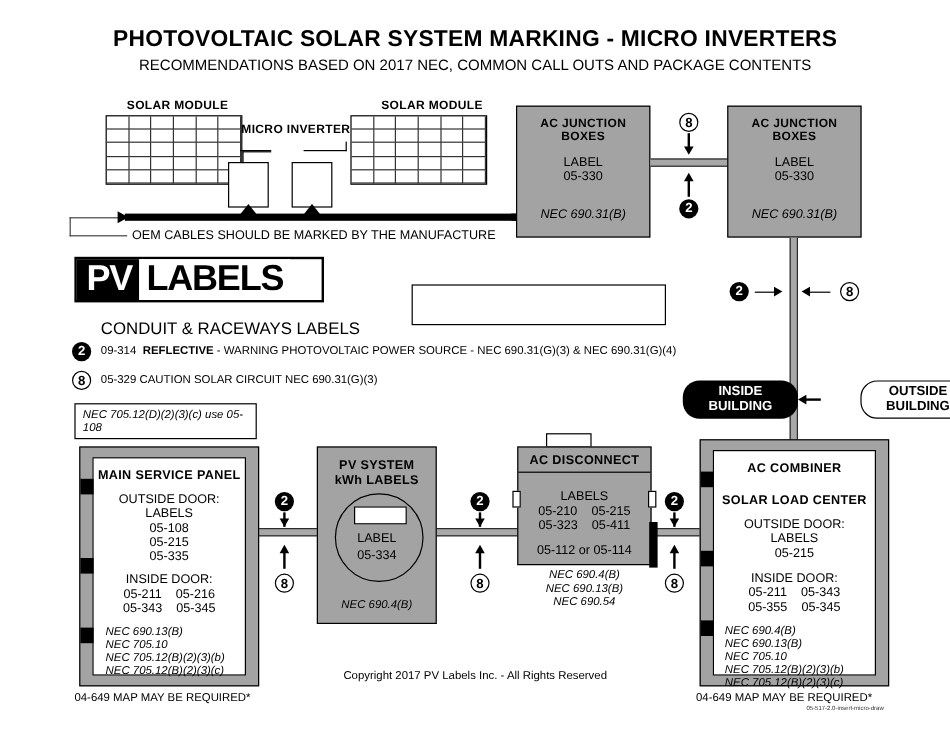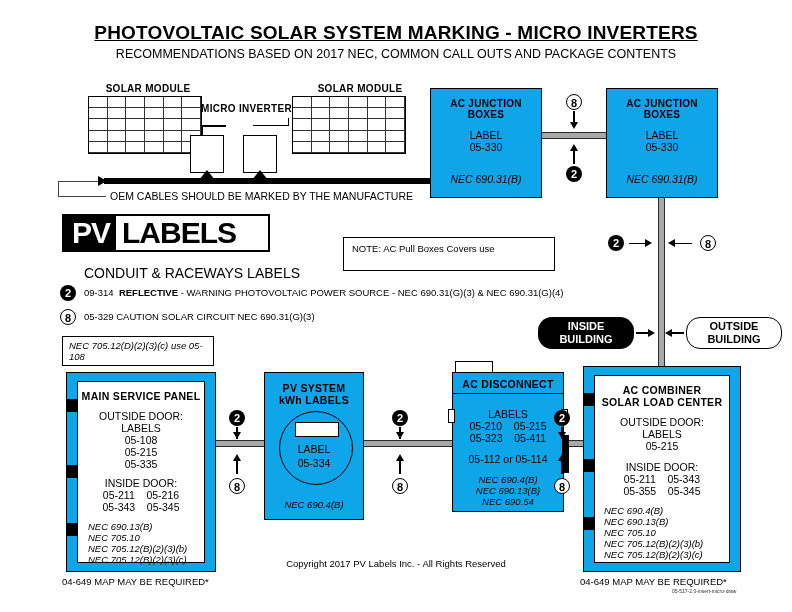--- a/index.html
+++ b/index.html
@@ -1,24 +1,24 @@
 <!DOCTYPE html>
 <html><head>
 <meta charset="utf-8">
 <style>
   html,body{margin:0;padding:0;background:#fff;}
   body{width:792px;height:612px;position:relative;overflow:hidden;
        font-family:"Liberation Sans",sans-serif;color:#000;}
   .abs{position:absolute;}
   
   #title{left:0;top:22px;width:792px;text-align:center;font-size:19px;
-         font-weight:bold;letter-spacing:.2px;text-decoration:underline;}
+         font-weight:bold;letter-spacing:.2px;}
   #subtitle{left:0;top:47px;width:792px;text-align:center;font-size:12.5px;}
   
-  .box{border:1.5px solid #000;background:#0ea5e9;box-sizing:border-box;}
+  .box{border:1.5px solid #000;background:#a3a3a3;box-sizing:border-box;}
   .thinbox{border:1px solid #000;background:#fff;box-sizing:border-box;}
   .ctr{text-align:center;}
   .bold{font-weight:bold;}
   .ital{font-style:italic;}
   
   .condH{background:#a8a8a8;border-top:1.2px solid #2b2b2b;
          border-bottom:1.2px solid #2b2b2b;box-sizing:border-box;height:7px;}
   .condV{background:#a8a8a8;border-left:1.2px solid #2b2b2b;
          border-right:1.2px solid #2b2b2b;box-sizing:border-box;width:7px;}
   
@@ -29,21 +29,21 @@
   
   .panel{border:1.5px solid #000;box-sizing:border-box;display:grid;background:#fff;}
   .panel div{border-right:1px solid #333;border-bottom:1px solid #333;}
   
   .t10{font-size:9.5px;}
   .t11{font-size:10.5px;}
   .lbl{font-size:10px;font-weight:bold;letter-spacing:.3px;}
   
   .pill{border-radius:14px;font-size:11px;font-weight:bold;text-align:center;
         line-height:13px;display:flex;align-items:center;justify-content:center;
-        box-sizing:border-box;}
+        box-sizing:border-box;margin-left:31px;}
   .pill.dark{background:#000;color:#fff;}
   .pill.light{background:#fff;color:#000;border:1.8px solid #000;}
   
   #logo{left:62px;top:214px;width:208px;height:38px;border:2px solid #000;
         display:flex;box-sizing:border-box;}
   #logo .pv{background:#000;color:#fff;font-size:30px;font-weight:bold;
             padding:0 6px 0 8px;line-height:34px;letter-spacing:-1px;}
   #logo .lb{background:#fff;color:#000;font-size:30px;font-weight:bold;
             padding:0 6px;line-height:34px;letter-spacing:-1px;}
   
@@ -178,21 +178,20 @@
 
 <div class="abs mk filled" style="left:608px;top:235px;">2</div>
 <div class="abs" style="left:629px;top:242.5px;width:18px;height:1.6px;background:#000;"></div>
 <div class="abs" style="left:645px;top:239px;width:0;height:0;border-top:4.5px solid transparent;border-bottom:4.5px solid transparent;border-left:7px solid #000;"></div>
 
 <div class="abs mk open" style="left:700px;top:235px;">8</div>
 <div class="abs" style="left:674px;top:242.5px;width:18px;height:1.6px;background:#000;"></div>
 <div class="abs" style="left:668px;top:239px;width:0;height:0;border-top:4.5px solid transparent;border-bottom:4.5px solid transparent;border-right:7px solid #000;"></div>
 
 <div class="abs thinbox t10" style="left:343px;top:237px;width:212px;height:34px;padding:5px 8px;">
-  <div>NOTE: AC Pull Boxes Covers use</div>
 </div>
 
 <div class="abs" id="logo">
   <div class="pv">PV</div>
   <div class="lb">LABELS</div>
 </div>
 
 <div class="abs" style="left:84px;top:265px;font-size:14px;">CONDUIT &amp; RACEWAYS LABELS</div>
 
 <div class="abs mk filled" style="left:60px;top:285px;">2</div>
@@ -269,21 +268,21 @@
 </div>
 
 <div class="abs mk filled" style="left:392px;top:410px;">2</div>
 <div class="abs" style="left:399px;top:427px;width:1.6px;height:12px;background:#000;"></div>
 <div class="abs" style="left:395.5px;top:432px;width:0;height:0;border-left:4.5px solid transparent;border-right:4.5px solid transparent;border-top:7px solid #000;"></div>
 <div class="abs mk open" style="left:392px;top:478px;">8</div>
 <div class="abs" style="left:399px;top:460px;width:1.6px;height:14px;background:#000;"></div>
 <div class="abs" style="left:395.5px;top:454px;width:0;height:0;border-left:4.5px solid transparent;border-right:4.5px solid transparent;border-bottom:7px solid #000;"></div>
 
 <div class="abs thinbox" style="left:455px;top:361px;width:38px;height:12px;"></div>
-<div class="abs box" style="left:452px;top:372px;width:112px;height:140px;">
+<div class="abs box" style="left:431px;top:372px;width:112px;height:99px;">
   <div class="lbl ctr" style="margin-top:5px;font-size:10.5px;">AC DISCONNECT</div>
   <div style="position:absolute;left:0;right:0;top:20px;height:1.3px;background:#000;"></div>
   <div class="t11 ctr" style="margin-top:18px;">LABELS</div>
   <div class="t11 ctr">
     <span>05-210</span><span>&nbsp;&nbsp;&nbsp;&nbsp;</span><span>05-215</span>
   </div>
   <div class="t11 ctr">
     <span>05-323</span><span>&nbsp;&nbsp;&nbsp;&nbsp;</span><span>05-411</span>
   </div>
   <div class="t11 ctr" style="margin-top:9px;">05-112 or 05-114</div>
@@ -298,21 +297,21 @@
 <div class="abs mk filled" style="left:554px;top:410px;">2</div>
 <div class="abs" style="left:561px;top:427px;width:1.6px;height:12px;background:#000;"></div>
 <div class="abs" style="left:557.5px;top:432px;width:0;height:0;border-left:4.5px solid transparent;border-right:4.5px solid transparent;border-top:7px solid #000;"></div>
 <div class="abs mk open" style="left:554px;top:478px;">8</div>
 <div class="abs" style="left:561px;top:460px;width:1.6px;height:14px;background:#000;"></div>
 <div class="abs" style="left:557.5px;top:454px;width:0;height:0;border-left:4.5px solid transparent;border-right:4.5px solid transparent;border-bottom:7px solid #000;"></div>
 
 <div class="abs box" style="left:583px;top:366px;width:158px;height:206px;">
   <div class="thinbox" style="position:absolute;left:10px;top:8px;right:10px;bottom:8px;">
     <div class="lbl ctr" style="margin-top:8px;font-size:10.5px;">AC COMBINER</div>
-    <div class="lbl ctr" style="font-size:10.5px;">SOLAR LOAD CENTER</div>
+    <div class="lbl ctr" style="font-size:10.5px;margin-top:15px;">SOLAR LOAD CENTER</div>
     <div class="t11 ctr" style="margin-top:8px;">OUTSIDE DOOR:</div>
     <div class="t11 ctr">LABELS</div>
     <div class="t11 ctr">05-215</div>
     <div class="t11 ctr" style="margin-top:9px;">INSIDE DOOR:</div>
     <div class="t11 ctr">
       <span>05-211</span><span>&nbsp;&nbsp;&nbsp;&nbsp;</span><span>05-343</span>
     </div>
     <div class="t11 ctr">
       <span>05-355</span><span>&nbsp;&nbsp;&nbsp;&nbsp;</span><span>05-345</span>
     </div>

